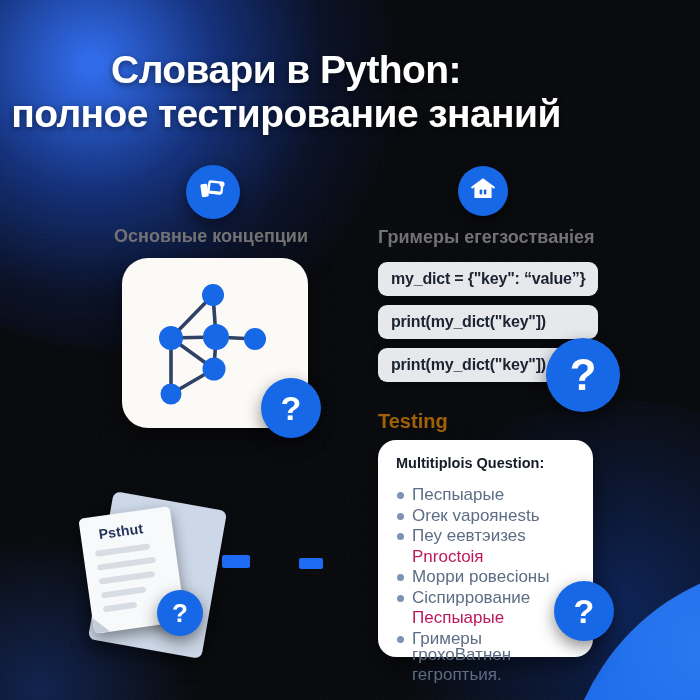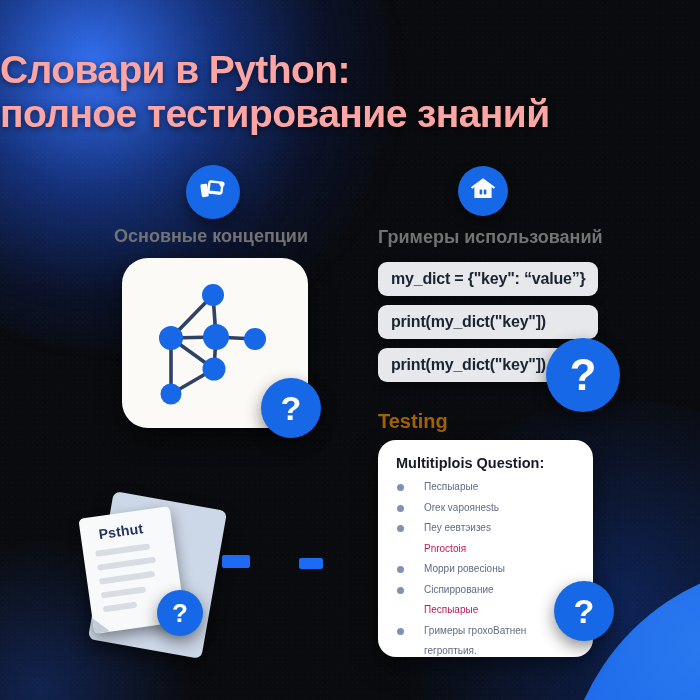--- a/index.html
+++ b/index.html
@@ -18,21 +18,21 @@
   .glow-br{position:absolute;right:-160px;bottom:-120px;width:480px;height:420px;border-radius:50%;
     background:radial-gradient(circle, rgba(18,60,160,0.5) 0%, transparent 72%);}
   .noise{position:absolute;inset:0;
     background-image:radial-gradient(rgba(255,255,255,0.05) 0.6px, transparent 0.6px),
                      radial-gradient(rgba(255,255,255,0.03) 0.6px, transparent 0.6px);
     background-size:5px 5px,7px 7px;background-position:0 0,2px 3px;opacity:.5;}
   .blob{position:absolute;left:563px;top:562px;width:470px;height:470px;border-radius:50%;
     background:radial-gradient(circle at 30% 18%, #2a79f0 0%, #1663e6 45%, #1157d8 100%);}
 
   
-  .title{position:absolute;left:0;top:48px;width:572px;color:#fca5a5;
+  .title{position:absolute;left:0;top:48px;width:572px;text-align:center;color:#ffffff;
     font-weight:700;font-size:39px;line-height:44px;letter-spacing:-0.6px;
     text-shadow:0 2px 6px rgba(0,0,0,.5);}
 
   
   .badge-circle{position:absolute;border-radius:50%;background:#1668e6;
     display:flex;align-items:center;justify-content:center;
     box-shadow:0 6px 14px rgba(0,0,0,.45);}
   .ic-concepts{left:186px;top:165px;width:54px;height:54px;}
   .ic-home{left:458px;top:166px;width:50px;height:50px;}
 
@@ -60,24 +60,24 @@
     box-shadow:0 4px 10px rgba(0,0,0,.35);}
   .code-1{top:262px;}
   .code-2{top:305px;}
   .code-3{top:348px;}
 
   
   .lbl-testing{position:absolute;left:378px;top:410px;color:#a16207;font-weight:700;font-size:20px;}
   .test-card{position:absolute;left:378px;top:440px;width:215px;height:217px;background:#fff;
     border-radius:18px;box-shadow:0 10px 24px rgba(0,0,0,.5);
     padding:15px 16px 12px 18px;box-sizing:border-box;}
-  .test-heading{color:#151b27;font-weight:700;font-size:14.5px;margin-bottom:8px;}
+  .test-heading{color:#151b27;font-weight:700;font-size:14.5px;margin-bottom:16px;}
   .t-item{display:flex;align-items:flex-start;margin-bottom:4.5px;}
   .t-item .dot{width:7px;height:7px;border-radius:50%;background:#7d92b4;margin:5px 8px 0 1px;flex:0 0 auto;}
-  .t-item .t-text{color:#5d6d85;font-size:10px;line-height:16px;margin-left:12px;}
+  .t-item .t-text{color:#5d6d85;font-size:17px;line-height:16px;}
   .t-item.no-bullet .dot{visibility:hidden;}
   .t-item.faded .t-text{color:#be185d;}
 
   
   .paper-back{position:absolute;left:100px;top:500px;width:115px;height:150px;background:#ccd7e7;
     border-radius:7px;transform:rotate(10deg);box-shadow:0 8px 18px rgba(0,0,0,.45);}
   .paper-front{position:absolute;left:86px;top:512px;width:92px;height:116px;background:#f8f9fb;
     border-radius:5px;transform:rotate(-8deg);box-shadow:0 6px 14px rgba(0,0,0,.4);
     padding:10px 10px 0 12px;box-sizing:border-box;}
   .paper-title{color:#25335c;font-weight:700;font-size:14px;letter-spacing:0.2px;margin:0 0 8px 6px;}
@@ -126,21 +126,21 @@
         <path d="M14 4 L25 12 L22.6 12 L22.6 23 L5.4 23 L5.4 12 L3 12 Z" fill="#ffffff"></path>
         <path d="M14 6.8 L22 12.6 L22 21.6 L6 21.6 L6 12.6 Z" fill="#ffffff"></path>
         <rect x="10.6" y="14.5" width="2.6" height="5" rx="1" fill="#1668e6"></rect>
         <rect x="14.8" y="14.5" width="2.6" height="5" rx="1" fill="#1668e6"></rect>
         <path d="M14 3.2 L26.2 12.2 L24.8 13.8 L14 6 L3.2 13.8 L1.8 12.2 Z" fill="#ffffff"></path>
       </svg>
     </span>
   </div>
 
   <div class="col-label lbl-concepts">Основные концепции</div>
-  <div class="col-label lbl-examples">Гримеры использований</div>
+  <div class="col-label lbl-examples">Гримеры егегзостваніея</div>
 
   <div class="concept-card">
     <svg width="186" height="170" viewBox="0 0 186 170">
       <g stroke="#2f4165" stroke-width="3.6" stroke-linecap="round">
         <line x1="91" y1="37" x2="49" y2="80"></line>
         <line x1="91" y1="37" x2="94" y2="79"></line>
         <line x1="49" y1="80" x2="94" y2="79"></line>
         <line x1="94" y1="79" x2="133" y2="81"></line>
         <line x1="49" y1="80" x2="49" y2="136"></line>
         <line x1="49" y1="80" x2="92" y2="111"></line>

